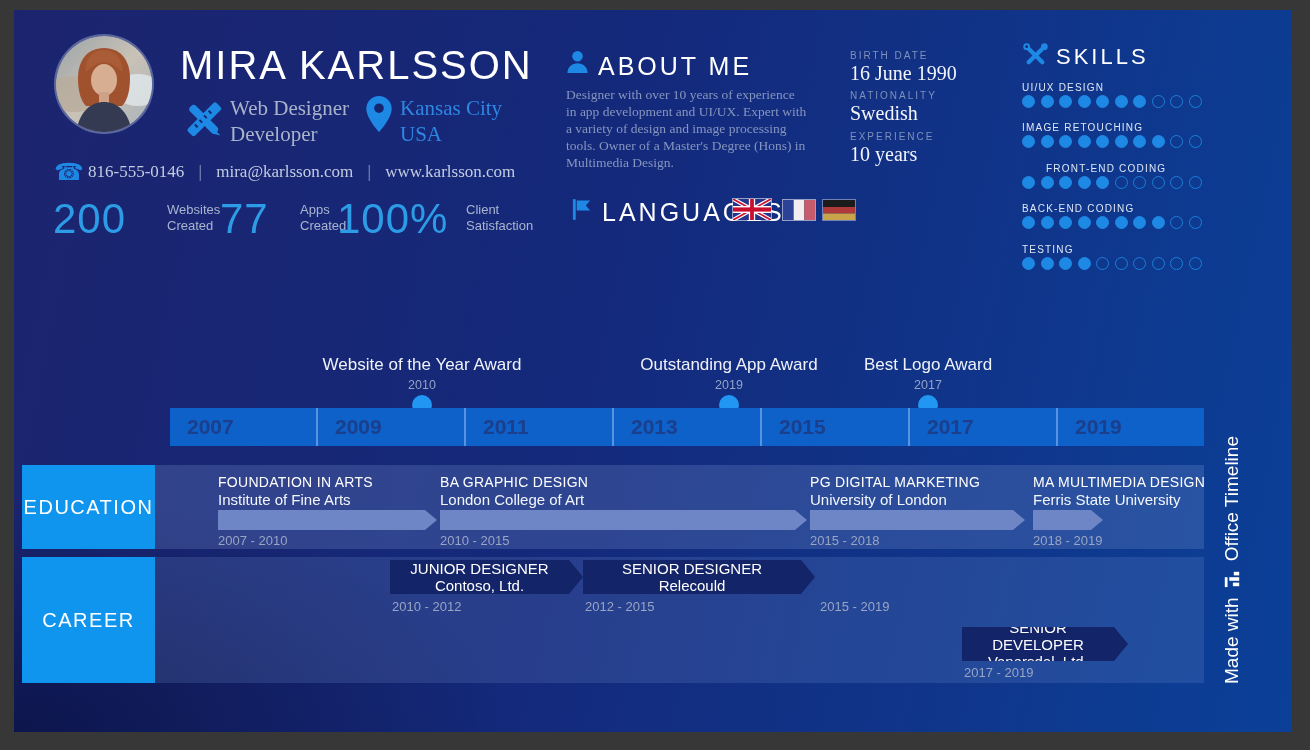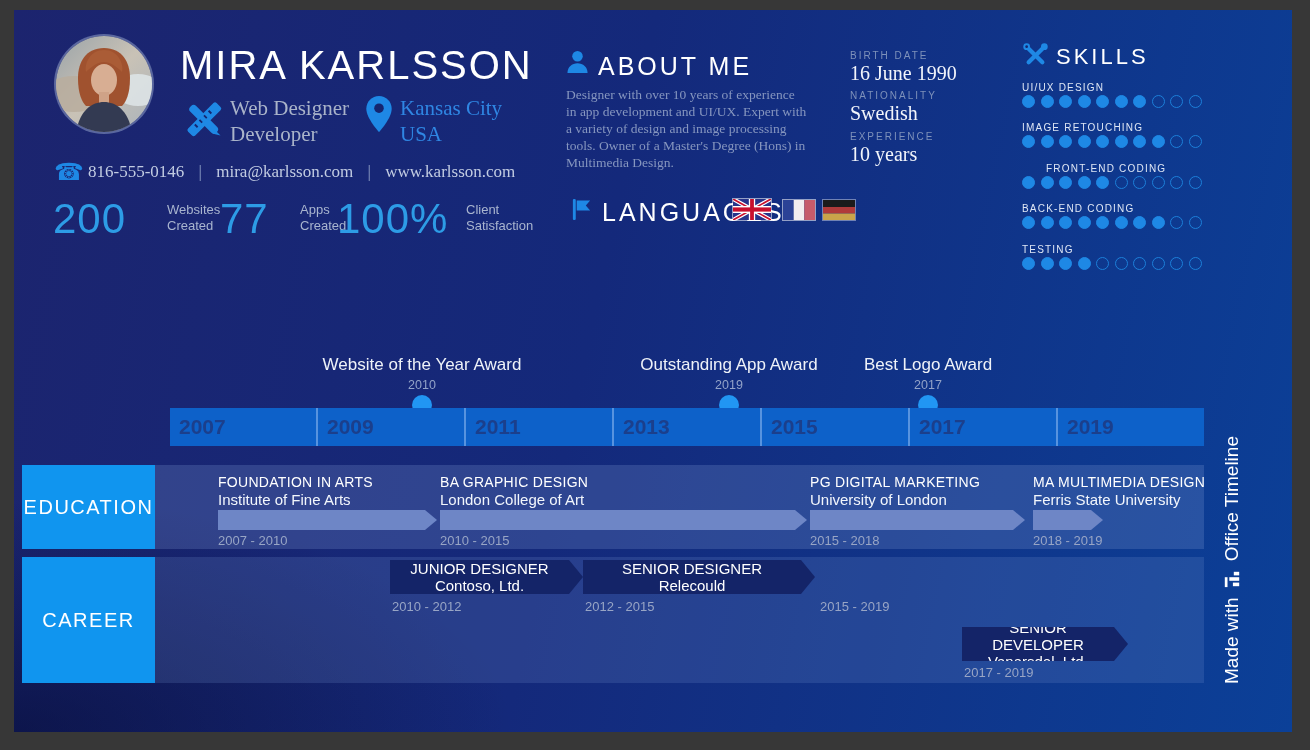--- a/index.html
+++ b/index.html
@@ -31,21 +31,21 @@
   .fact-value{font-size:20px;color:#f2f5fb;}
 
   
   .skill-label{font-size:10px;letter-spacing:1.2px;color:#dfe7f5;}
   .dots{display:flex;gap:5.5px;}
   .dot{width:13px;height:13px;border-radius:50%;box-sizing:border-box;border:1.5px solid #1c7fd9;}
   .dot.filled{background:#1e88e5;border-color:#1e88e5;}
 
   
   .tl-bar{display:flex;background:#0d61c9;}
-  .tl-cell{flex:1;display:flex;align-items:center;}
+  .tl-cell{flex:1;display:flex;align-items:center;padding-left:8px;}
   .tl-cell + .tl-cell{border-left:2px solid rgba(150,190,240,0.55);}
   .tl-year{font-size:21px;font-weight:bold;color:#1b3f8c;padding-left:9px;}
   .ms-title{font-size:17px;color:#eef2f8;text-align:center;transform:translateX(-50%);white-space:nowrap;}
   .ms-year{font-size:12.5px;color:#93a3c8;text-align:center;transform:translateX(-50%);}
   .ms-dot{width:20px;height:20px;border-radius:50%;background:#2196f3;transform:translateX(-50%);}
 
   
   .band-edu{background:rgba(122,150,208,0.26);}
   .band-career{background:rgba(122,150,208,0.20);}
   .band-label{background:#1095ef;color:#ffffff;font-size:20px;letter-spacing:1.5px;

